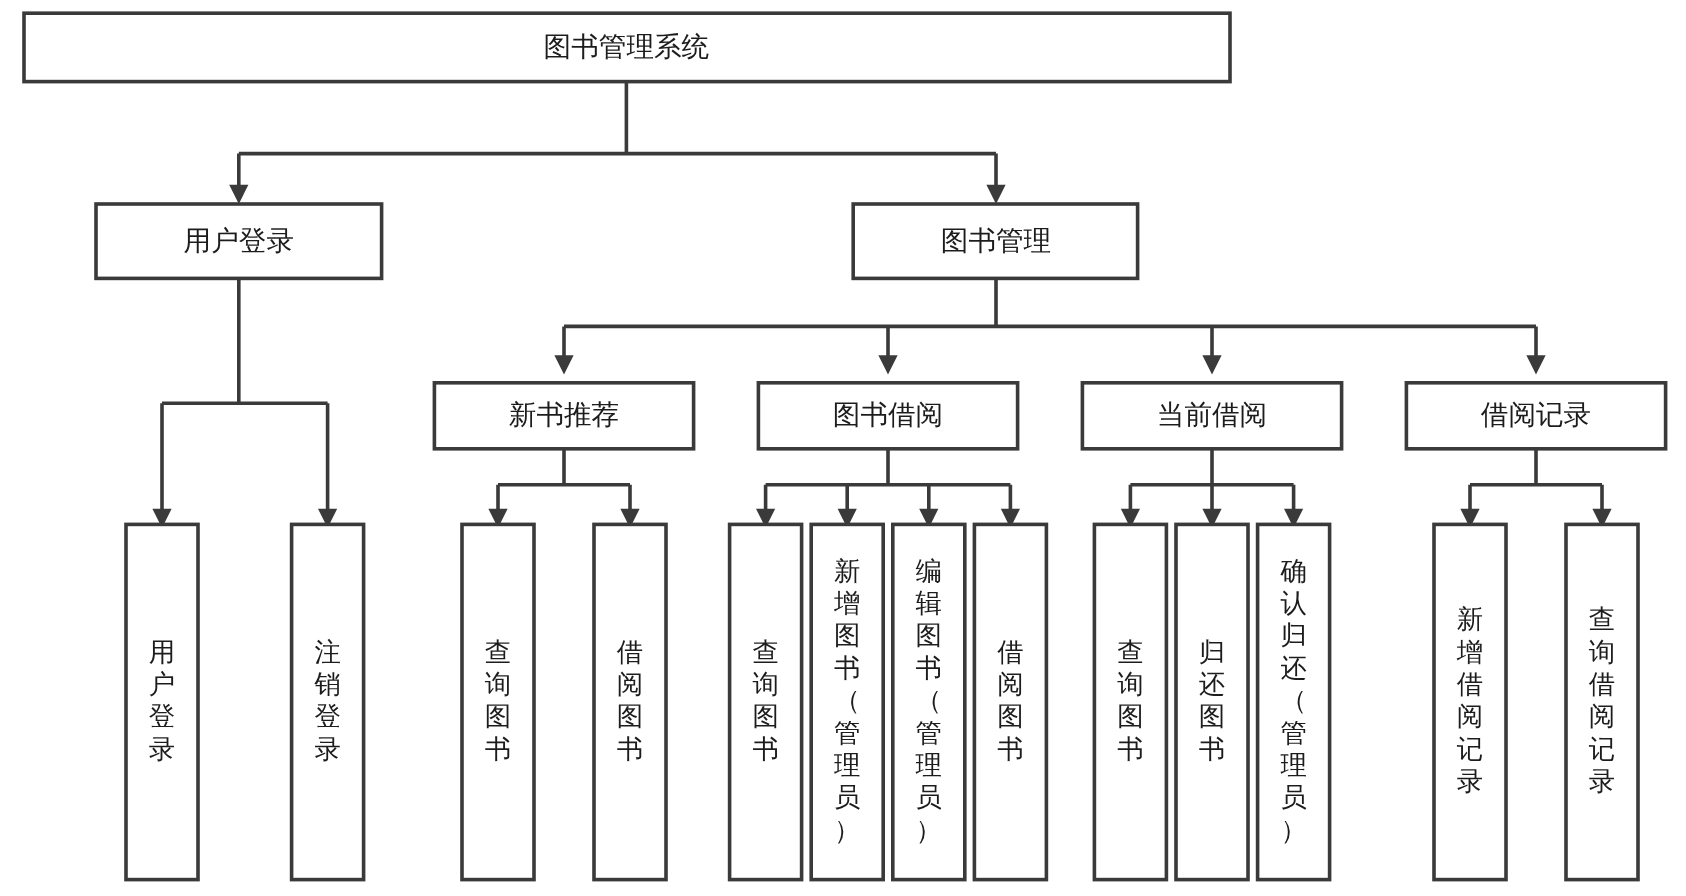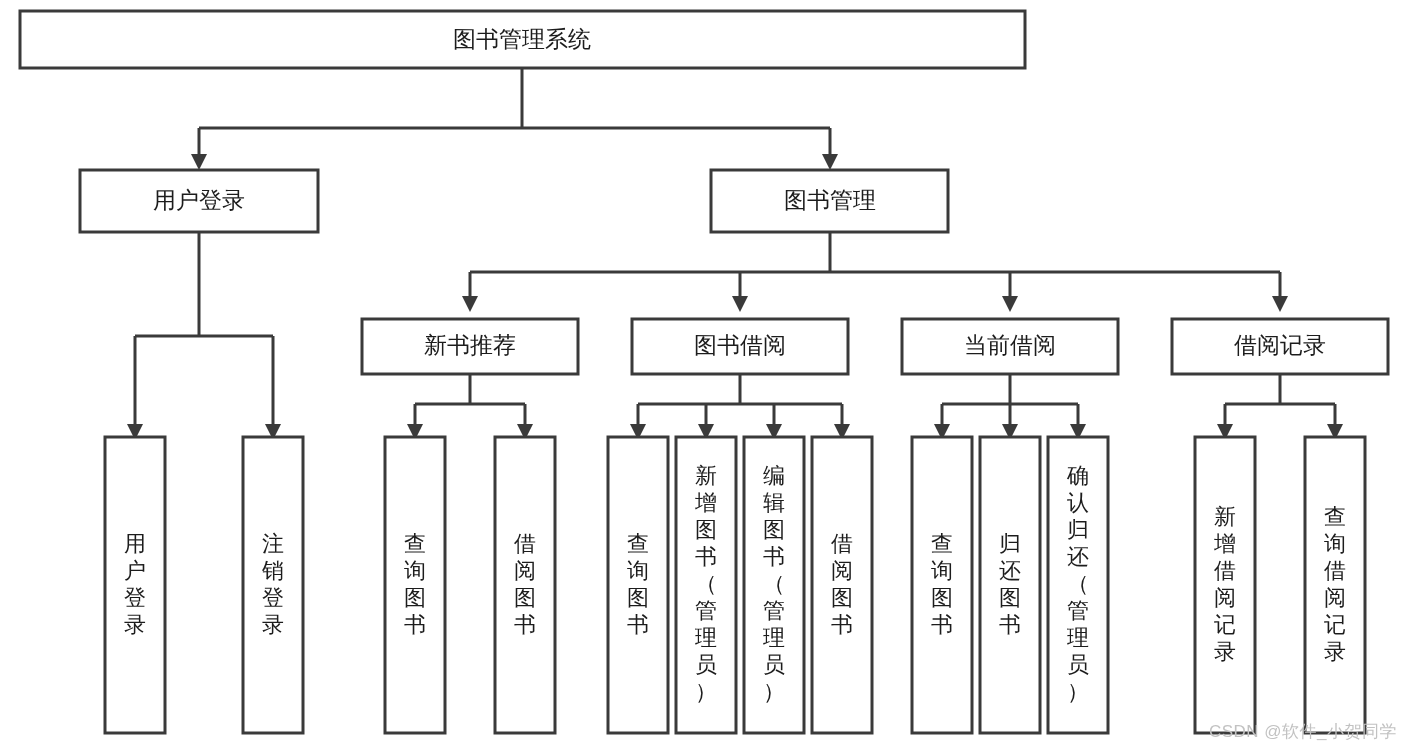--- a/index.html
+++ b/index.html
@@ -174,14 +174,13 @@
       </g>
 
       <g>
         <rect class="node-box" x="1305" y="437" width="60" height="296"></rect>
         <text class="node-label label-v" x="1335" y="585"><tspan x="1335" y="517.5">查</tspan><tspan x="1335" y="544.5">询</tspan><tspan x="1335" y="571.5">借</tspan><tspan x="1335" y="598.5">阅</tspan><tspan x="1335" y="625.5">记</tspan><tspan x="1335" y="652.5">录</tspan></text>
       </g>
 
     </g>
   </svg>
 
-  <div class="watermark">CSDN @软件_小贺同学</div>
 </div>
 
 </body></html>

